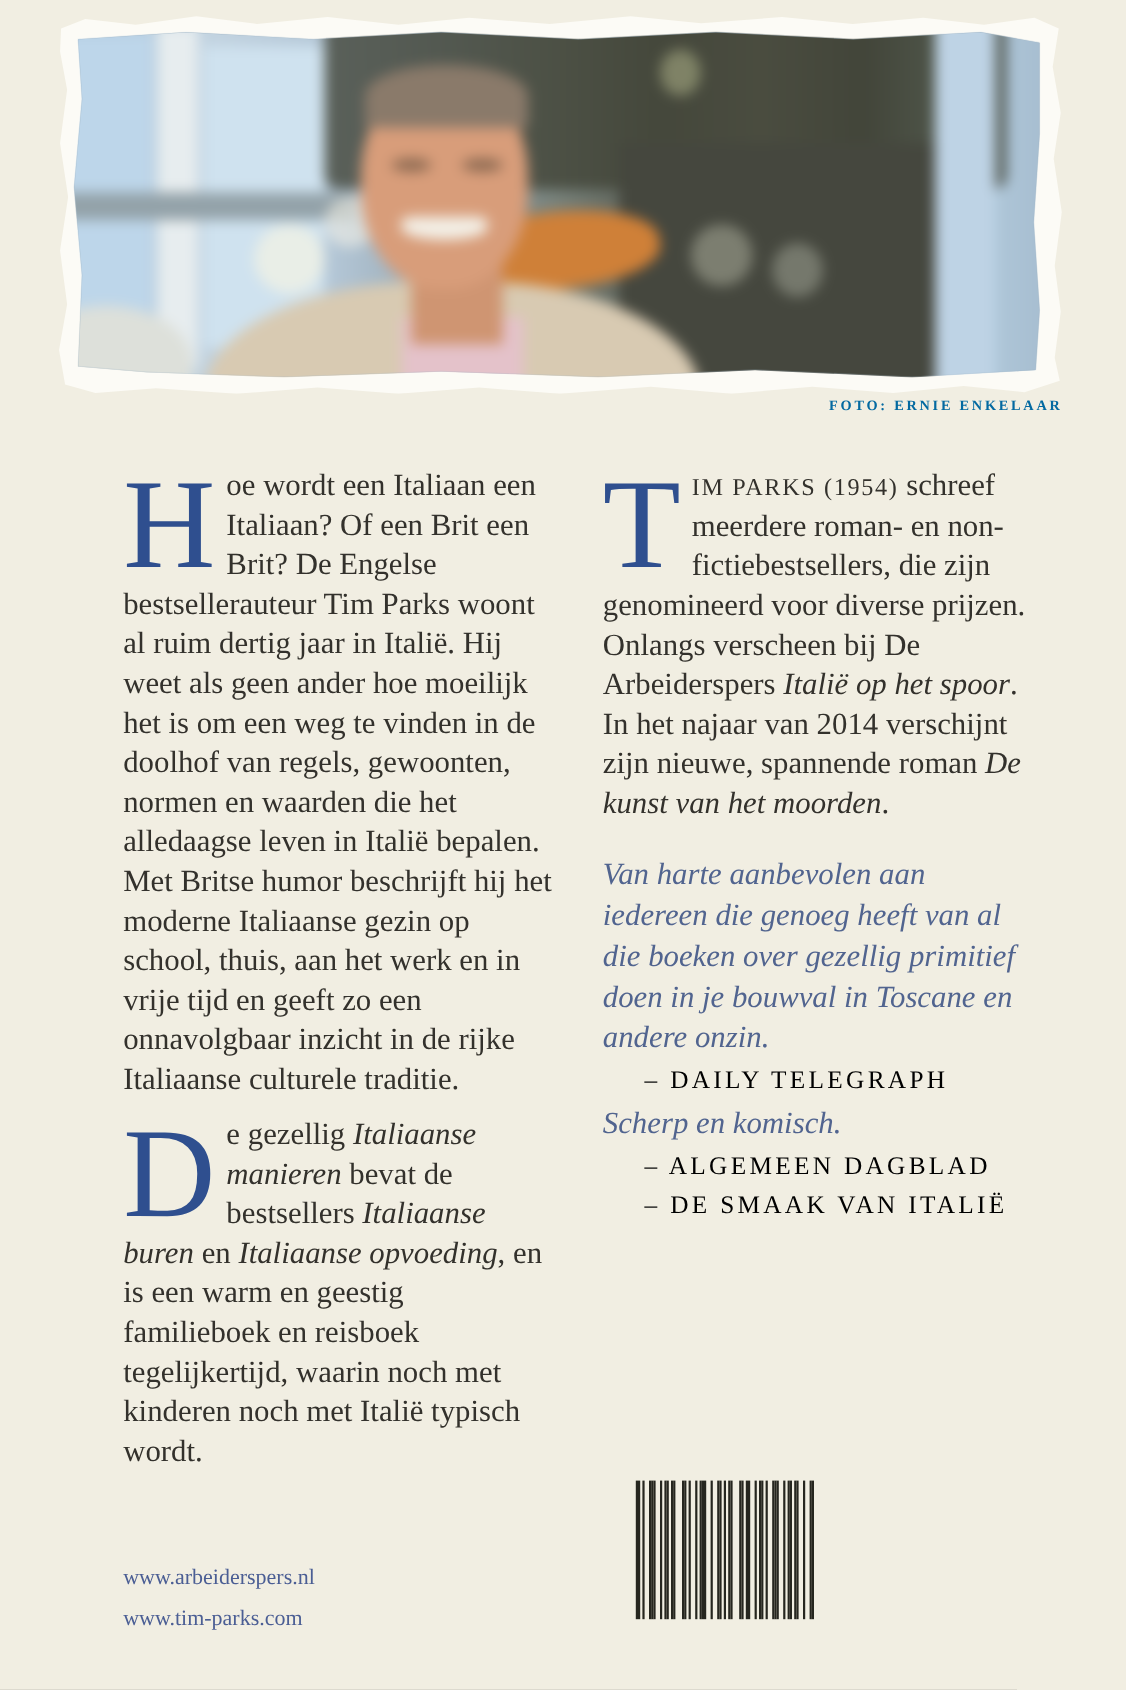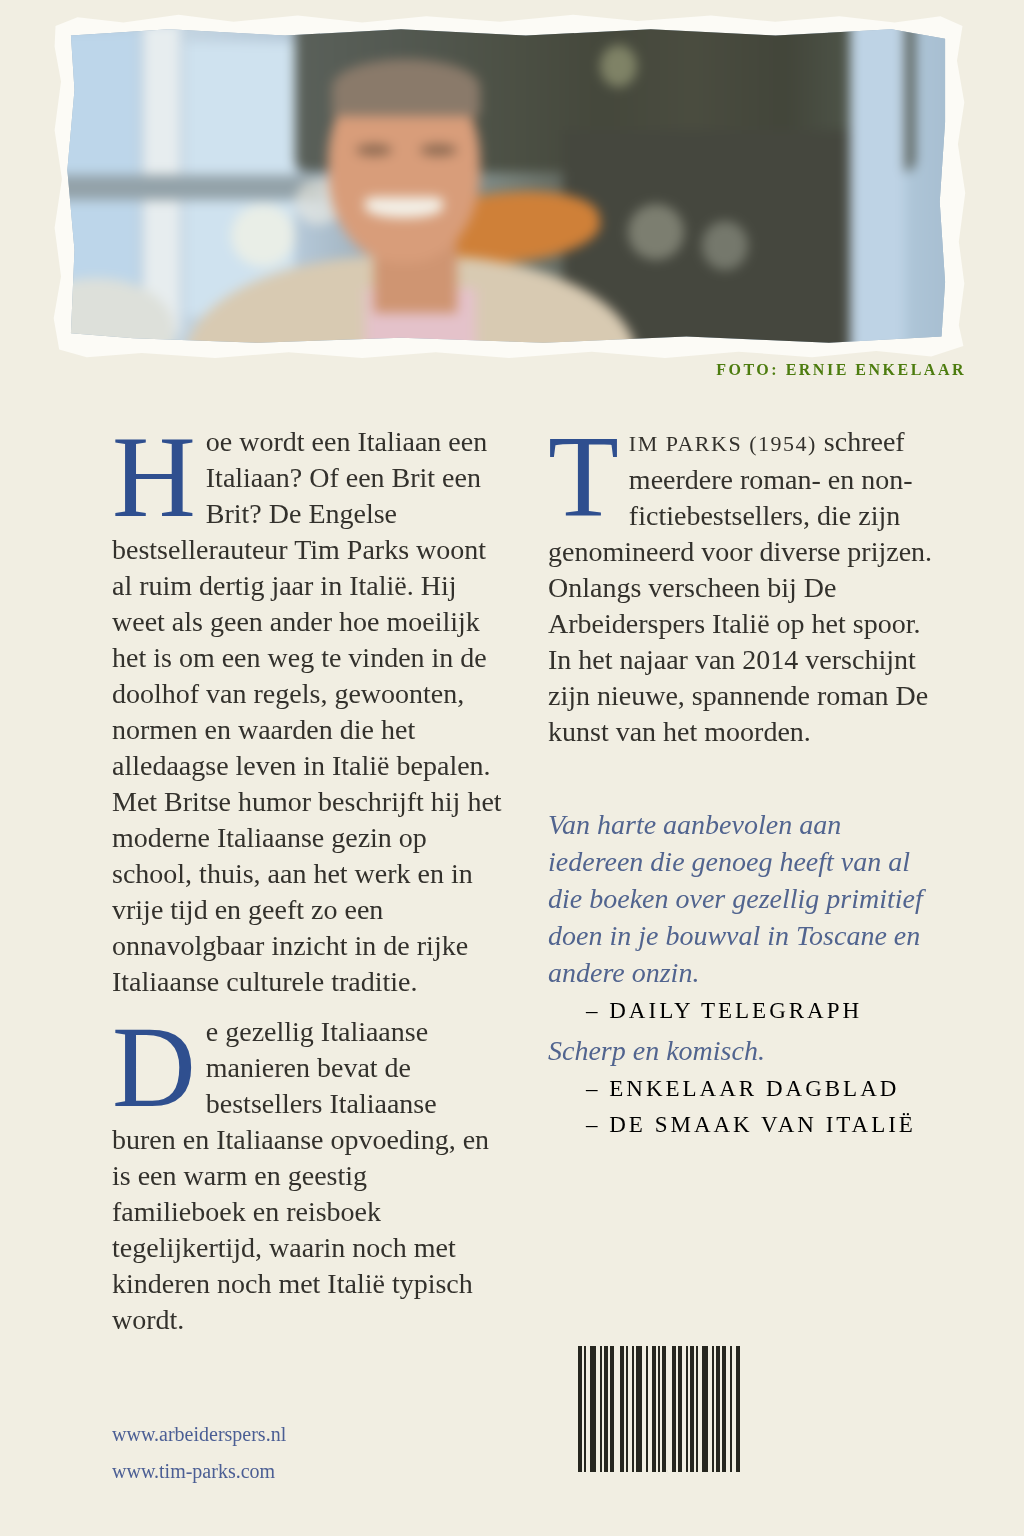--- a/index.html
+++ b/index.html
@@ -39,34 +39,34 @@
   
   .ph-jacket{left:15%;top:70%;width:49%;height:42%;background:#d8cab2;border-radius:45% 45% 0 0/70% 70% 0 0;}
   .ph-shirt{left:34.5%;top:79%;width:12%;height:24%;background:#e4c2ca;}
   .ph-neck{left:35.5%;top:64%;width:9%;height:22%;background:#cf9572;}
   .ph-head{left:30.5%;top:16%;width:16.5%;height:56%;background:#d89d7a;border-radius:48% 48% 46% 46%;}
   .ph-crown{left:31%;top:14%;width:16%;height:16%;background:#8a7a6a;border-radius:50% 50% 0 0;}
   .ph-brow{left:33.5%;top:38%;width:4%;height:3.5%;background:#8d6a52;border-radius:50%;}
   .ph-brow2{left:40.5%;top:38%;width:4%;height:3.5%;background:#8d6a52;border-radius:50%;}
   .ph-smile{left:34.5%;top:53%;width:8.5%;height:6%;background:#f3efe6;border-radius:20% 20% 60% 60%;}
 
-  .photo-credit{position:absolute;top:361px;right:58px;font-size:16px;font-weight:bold;
-      letter-spacing:2.5px;color:#4d7c0f;}
+  .photo-credit{position:absolute;top:361px;right:58px;font-size:13px;font-weight:bold;
+      letter-spacing:2.5px;color:#0369a1;}
 
   
   .col{position:absolute;top:424px;font-size:28px;line-height:36px;}
   .col-left{left:112px;width:394px;}
   .col-right{left:548px;width:386px;}
   p.para{margin:0;text-align:left;}
   p.para.second{margin-top:14px;}
   .dropcap{float:left;font-size:116px;line-height:92px;height:100px;margin:7px 10px 0 0;color:#2f4f8f;}
-  .i{}
+  .i{font-style:italic;}
   .sc{font-size:22px;letter-spacing:1.5px;}
 
-  .quotes{margin-top:56px;}
+  .quotes{margin-top:28px;}
   p.quote{margin:0;font-style:italic;color:#51648f;font-size:28px;line-height:37px;}
   p.attrib{margin:5px 0 6px 38px;font-size:23px;letter-spacing:3px;color:#000000;line-height:30px;}
 
   
   .urls{position:absolute;left:112px;top:1416px;font-size:20px;line-height:37px;color:#4b5e94;}
   .barcode{position:absolute;left:558px;top:1346px;width:204px;}
   .bars{display:flex;justify-content:center;height:126px;}
   .bars span{display:block;height:100%;}
   .isbn{position:relative;margin:-26px auto 0;width:max-content;background:#f1eee2;padding:0 4px;
       font-family:"DejaVu Sans Mono",monospace;font-size:23px;letter-spacing:2px;color:#1f1f1a;}
@@ -117,21 +117,21 @@
   </div>
 
   <div class="col col-right">
     <p class="para">
       <span class="dropcap">T</span><span><span class="sc">IM PARKS (1954)</span><span> schreef meerdere roman- en non-fictiebestsellers, die zijn genomineerd voor diverse prijzen. Onlangs verscheen bij De Arbeiderspers </span><span class="i">Italië op het spoor</span><span>. In het najaar van 2014 verschijnt zijn nieuwe, spannende roman </span><span class="i">De kunst van het moorden</span><span>.</span></span>
     </p>
     <div class="quotes">
       <p class="quote">Van harte aanbevolen aan iedereen die genoeg heeft van al die boeken over gezellig primitief doen in je bouwval in Toscane en andere onzin.</p>
       <p class="attrib">– DAILY TELEGRAPH</p>
       <p class="quote">Scherp en komisch.</p>
-      <p class="attrib">– ENKELAAR DAGBLAD</p>
+      <p class="attrib">– ALGEMEEN DAGBLAD</p>
       <p class="attrib">– DE SMAAK VAN ITALIË</p>
     </div>
   </div>
 
   <div class="urls">
     <div>www.arbeiderspers.nl</div>
     <div>www.tim-parks.com</div>
   </div>
 
   <div class="barcode">

